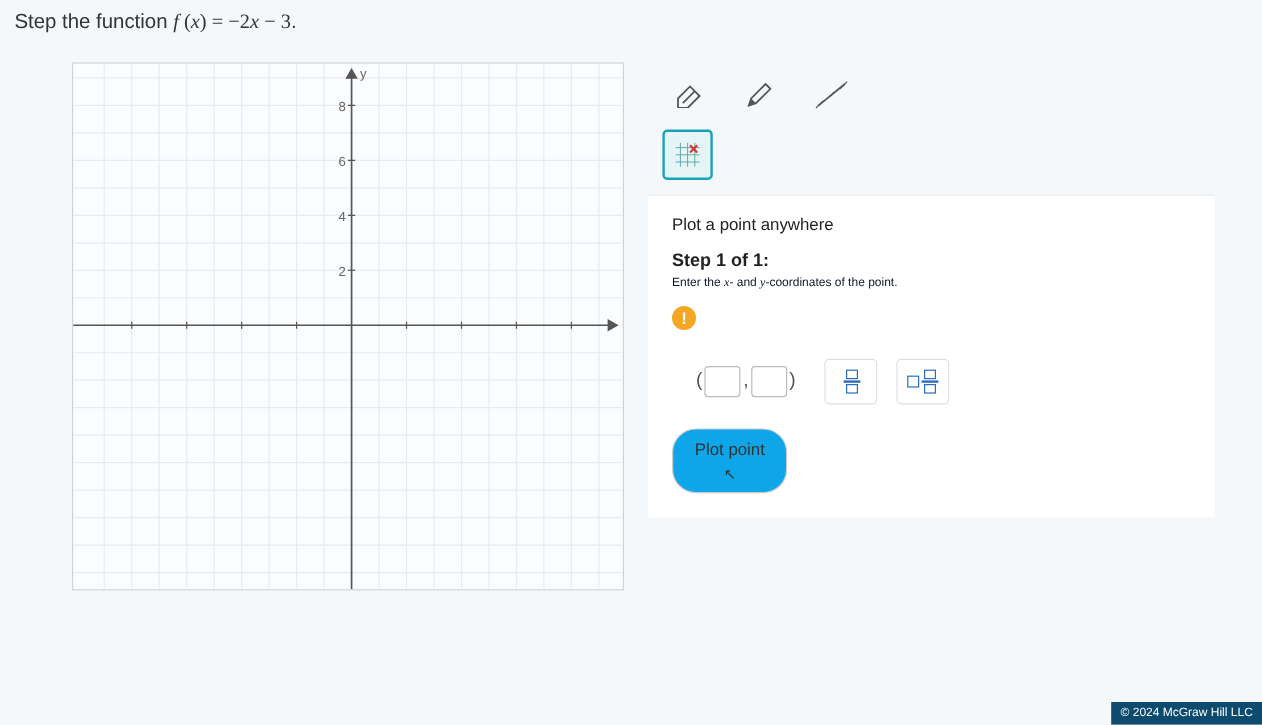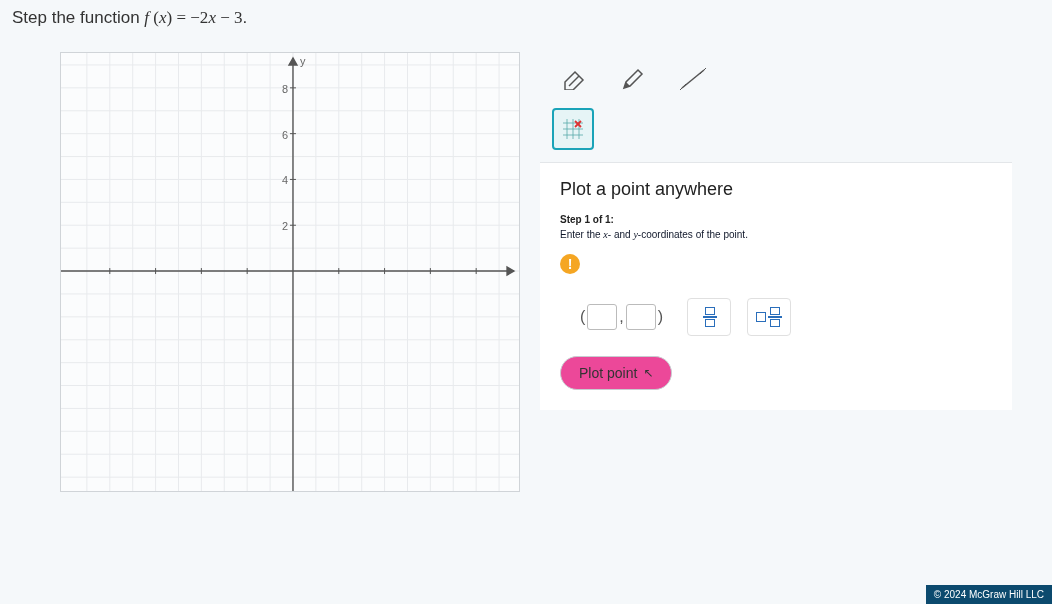--- a/index.html
+++ b/index.html
@@ -55,25 +55,25 @@
       cursor: pointer;
     }
     .panel {
       background: #fff;
       border-top: 1px solid #e3e6e9;
       margin-top: 4px;
       padding: 16px 20px 20px;
       position: relative;
     }
     .panel-title {
-      font-size: 18px;
+      font-size: 14px;
       color: #222;
       margin-bottom: 14px;
     }
-    .step-label { font-size: 10px; font-weight: bold; color: #222; margin-bottom: 4px; }
+    .step-label { font-size: 15px; font-weight: bold; color: #222; margin-bottom: 4px; }
     .step-desc { font-size: 10px; color: #0f172a; margin-bottom: 14px; }
     .warn-row { display: flex; align-items: center; gap: 14px; margin-bottom: 24px; }
     .warn-icon {
       width: 20px; height: 20px; border-radius: 50%;
       background: #f5a623; color: #fff;
       display: flex; align-items: center; justify-content: center;
       font-weight: bold; font-size: 14px;
       flex-shrink: 0;
     }
     .warn-text { font-size: 12px; color: #444; padding-left: 30px; }
@@ -103,22 +103,23 @@
     .mini-box { width: 10px; height: 10px; border: 1.5px solid #2a6ebb; display: inline-block; }
     .mini-frac { display: inline-flex; flex-direction: column; align-items: center; margin-left: 2px; }
     .mini-frac .mb { width: 10px; height: 8px; border: 1.5px solid #2a6ebb; }
     .mini-frac .line { width: 14px; height: 1.5px; background: #2a6ebb; margin: 1px 0; }
     .plot-btn {
       display: inline-flex; align-items: center; gap: 6px;
       border: 1px solid #c8ccd0;
       border-radius: 20px;
       padding: 8px 18px;
       font-size: 14px; color: #333;
-      background: #ec4899;
+      background: #0ea5e9;
       cursor: pointer;
+      flex-direction: column;
     }
     .cursor-icon { font-size: 12px; }
     .footer {
       position: absolute; bottom: 0; right: 0;
       background: #0c4a6e; color: #fff;
       font-size: 10px; padding: 4px 8px;
     }
     .ital { font-style: italic; font-family: 'Times New Roman', serif; }
   </style>
 </head>

